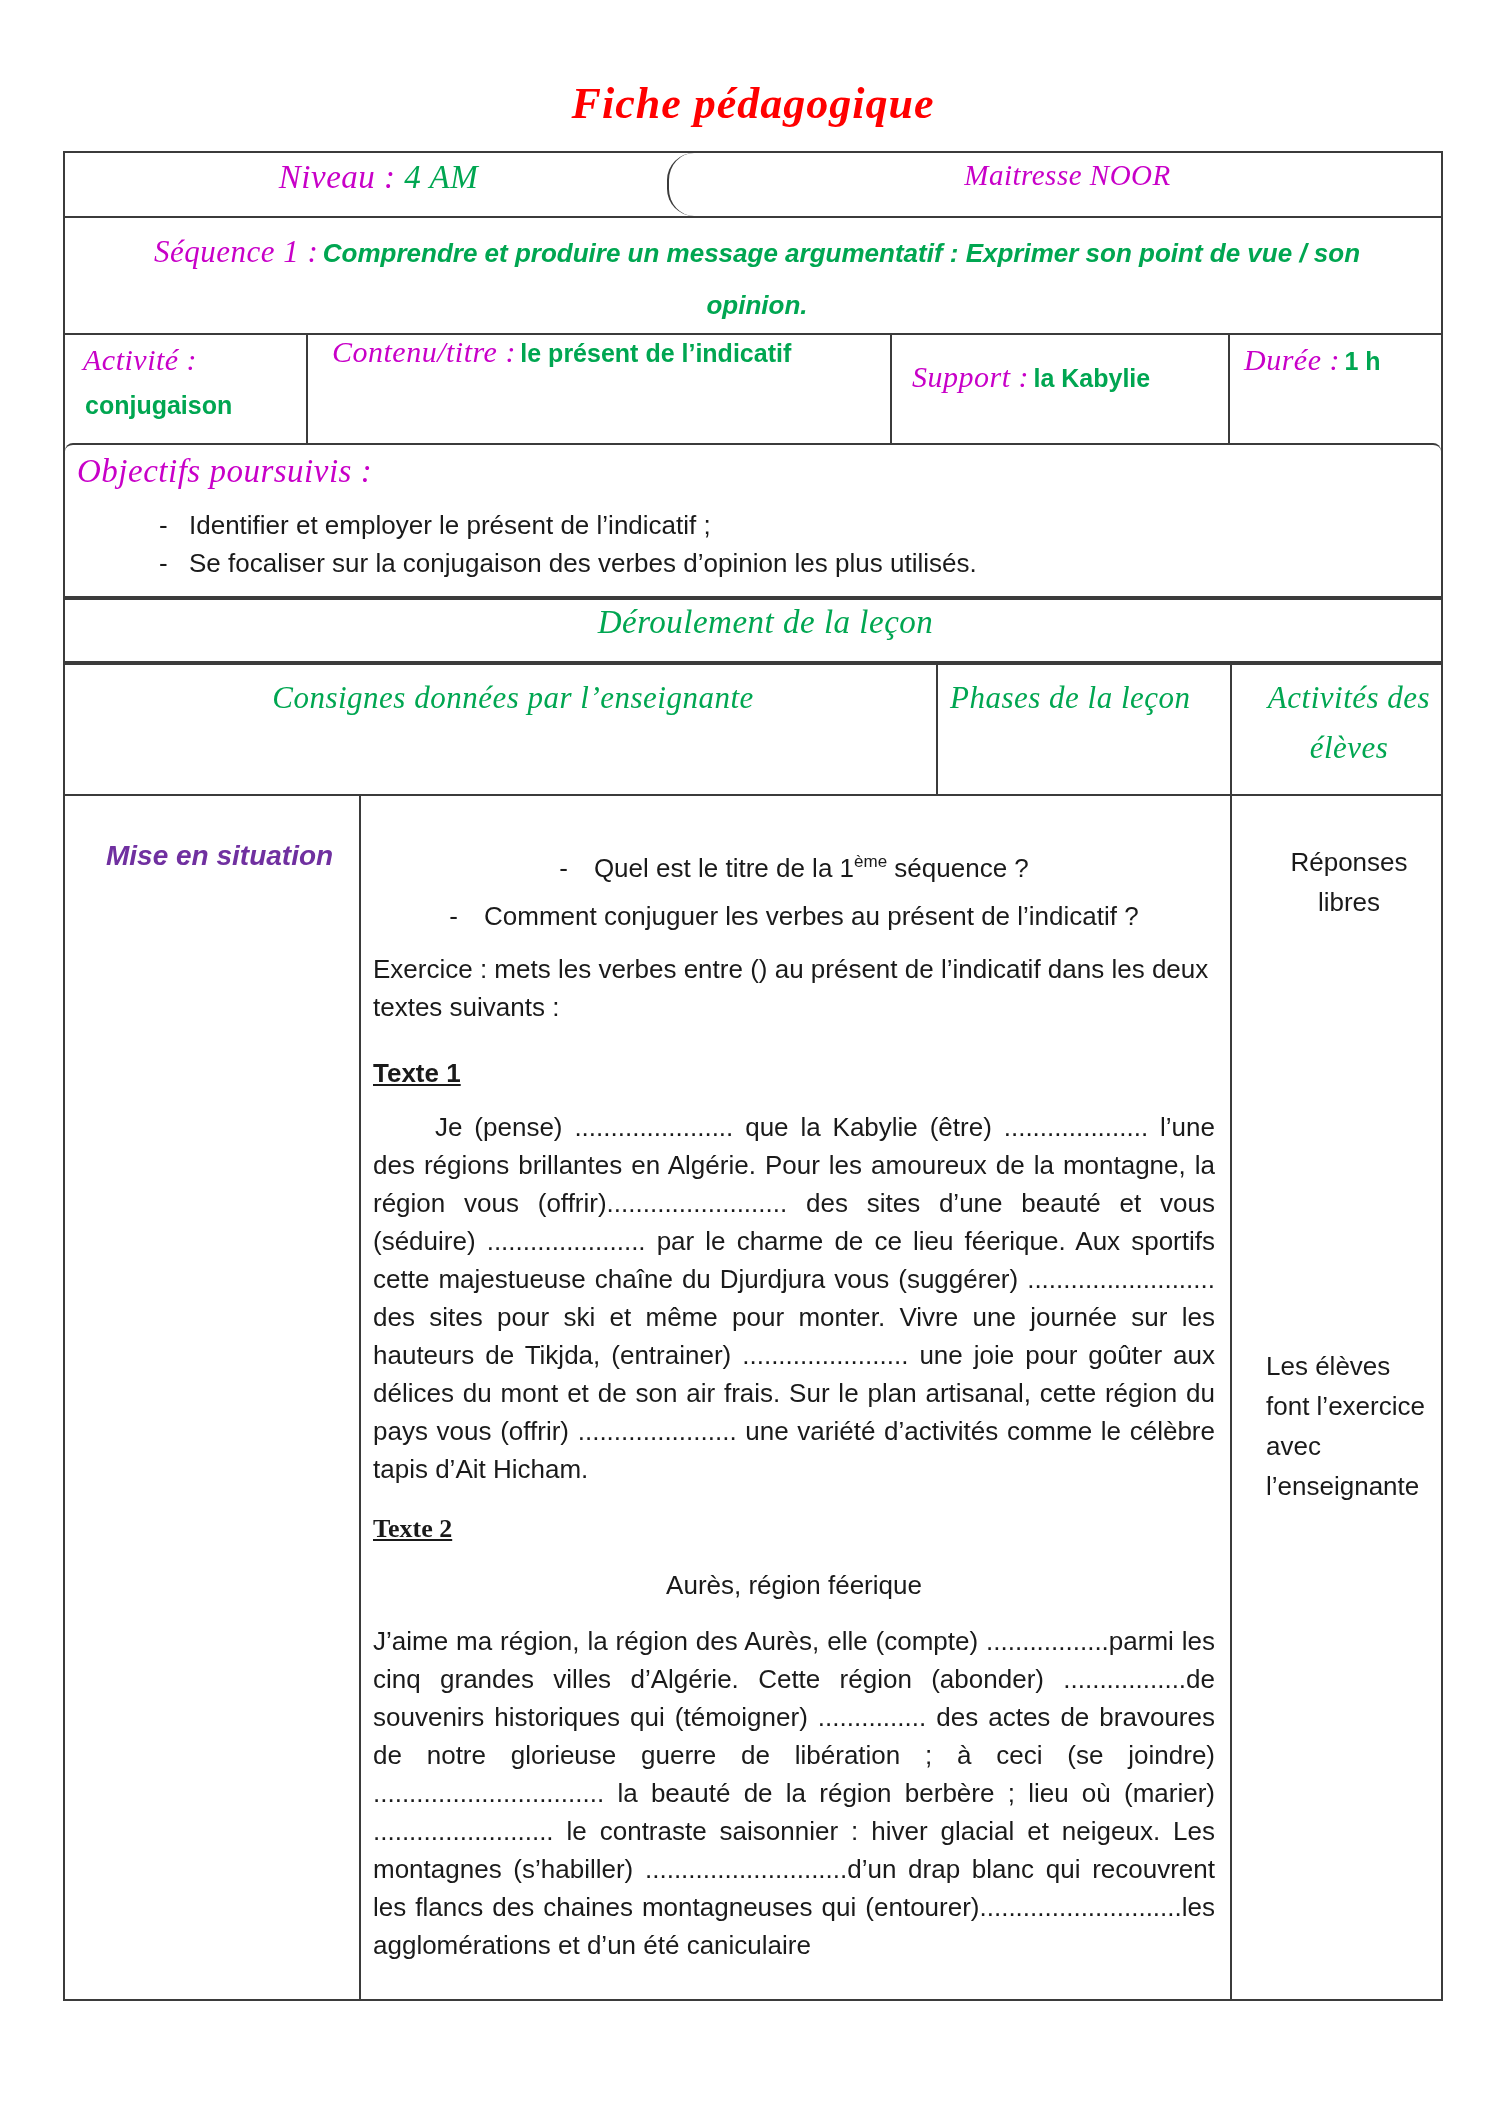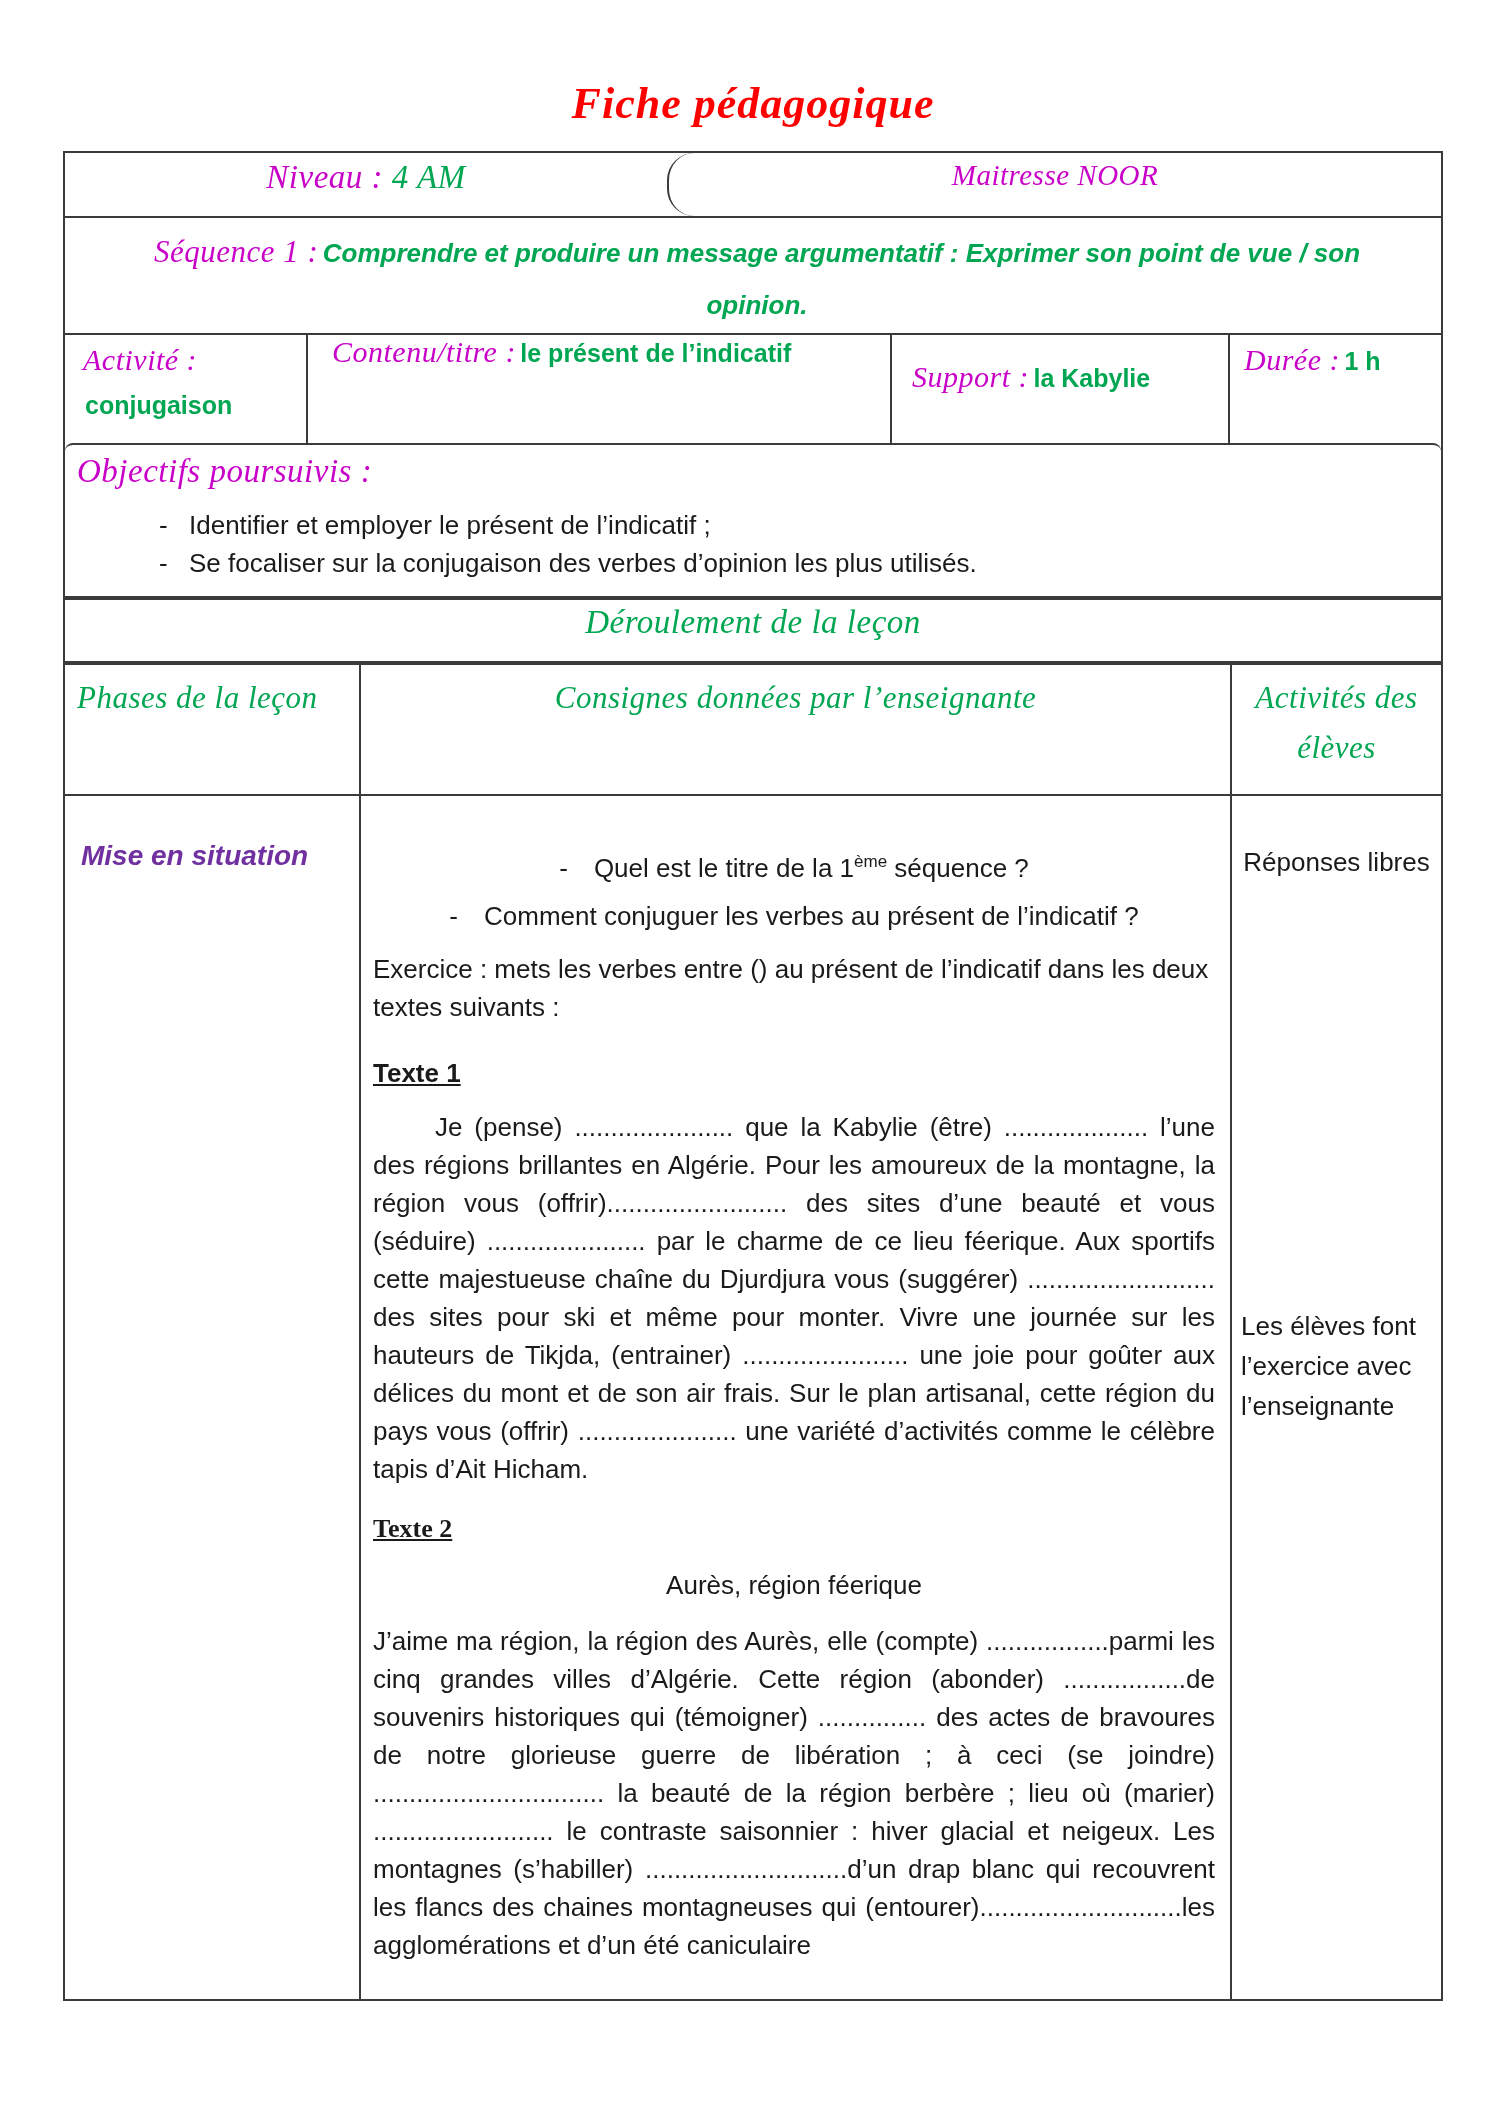--- a/index.html
+++ b/index.html
@@ -30,21 +30,21 @@
     margin-bottom:22px;
     letter-spacing:1px;
   }
 
   
   .tbl{width:1380px;border:2px solid var(--line);}
   .row{display:flex;border-top:2px solid var(--line);}
   .row:first-child{border-top:none;}
   .row-deroulement{border-top-width:4px;}
   .row-headers{border-top-width:4px;}
-  .cell{min-height:100%;}
+  .cell{min-height:100%;padding-left:25px;}
   .cell + .cell{border-left:2px solid var(--line);}
 
   
   .script{
     font-family:"Liberation Serif","DejaVu Serif",serif;
     font-style:italic;
     letter-spacing:0.5px;
   }
   .lbl{color:var(--magenta);}
   .val-script{color:var(--green);}
@@ -171,22 +171,22 @@
       </div>
     </div>
 
     <div class="row row-deroulement">
       <div class="cell cell-deroulement script val-script">
         <span>Déroulement de la leçon</span>
       </div>
     </div>
 
     <div class="row row-headers">
+      <div class="cell col-consignes script">Consignes données par l’enseignante</div>
       <div class="cell col-phases script">Phases de la leçon</div>
-      <div class="cell col-consignes script">Consignes données par l’enseignante</div>
       <div class="cell col-activites script">Activités des élèves</div>
     </div>
 
     <div class="row row-content">
 
       <div class="cell col-phases">
         <div class="phase-label">Mise en situation</div>
       </div>
 
       <div class="cell col-consignes consignes-body">

